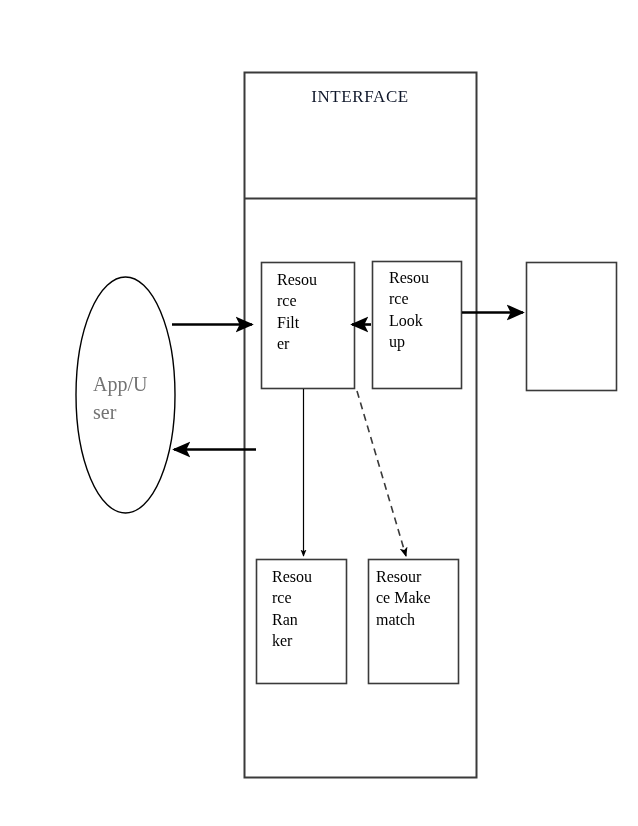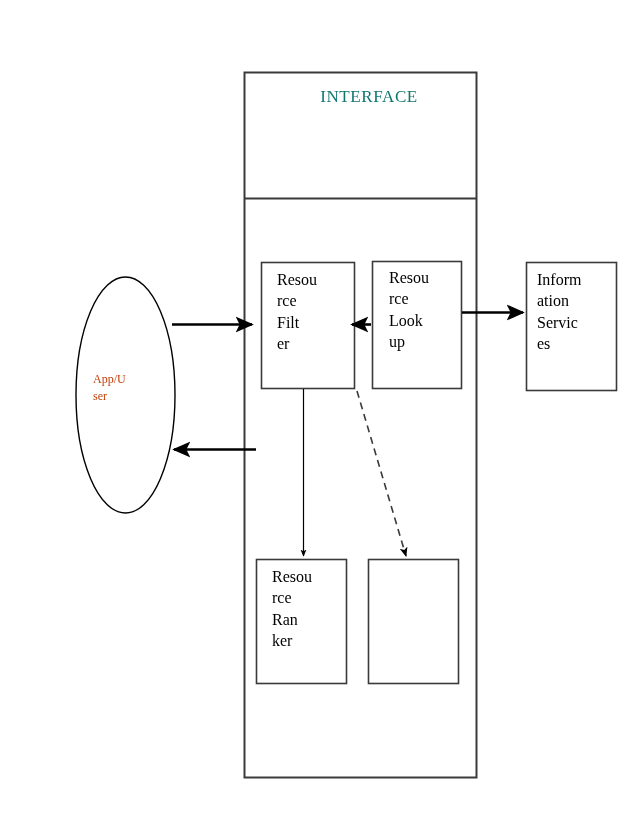--- a/index.html
+++ b/index.html
@@ -27,31 +27,30 @@
     box-sizing: border-box;
     display: block;
     color: #000000;
     font-family: Liberation Serif, serif;
     line-height: 1.33;
     white-space: pre-line;
     text-align: left;
   }
   .interface-title {
     position: absolute;
-    color: #0f766e;
+    color: #0f172a;
     font-size: 17px;
     letter-spacing: 0.6px;
     text-align: center;
     font-family: "Liberation Serif", "DejaVu Serif", serif;
-    padding-left: 9px;
   }
   .ellipse-label {
     position: absolute;
-    color: #c2410c;
-    font-size: 12px;
+    color: #737373;
+    font-size: 20px;
     line-height: 1.38;
     white-space: pre-line;
     text-align: left;
     font-family: "Liberation Serif", "DejaVu Serif", serif;
   }
   .box-text-16 { font-size: 16px; }
 </style>
 </head>
 <body>
 
@@ -104,24 +103,23 @@
   <div class="node-label box-text-16" style="left:277px; top:269px; width:76px;">Resou
 rce
 Filt
 er</div>
 
   <div class="node-label box-text-16" style="left:389px; top:267px; width:72px;">Resou
 rce
 Look
 up</div>
 
-  <div class="node-label box-text-16" style="left:537px; top:269px; width:80px;">Inform
-ation
-Servic
-es</div>
 
   <div class="node-label box-text-16" style="left:272px; top:566px; width:76px;">Resou
 rce
 Ran
 ker</div>
 
+  <div class="node-label box-text-16" style="left:376px; top:566px; width:84px;">Resour
+ce Make
+match</div>
 
 </div>
 
 </body></html>

